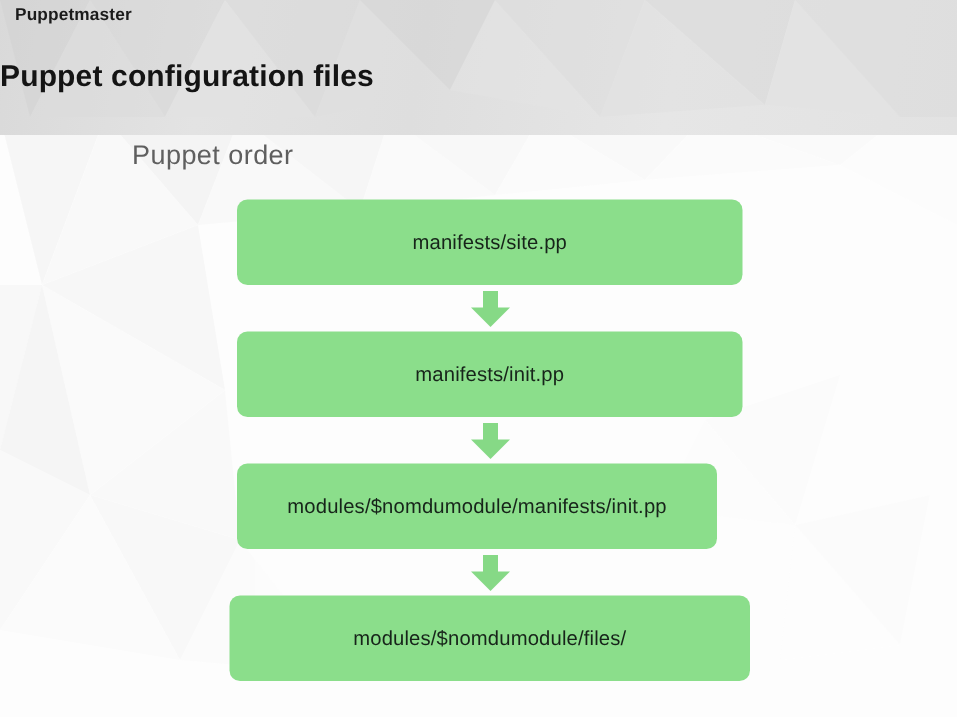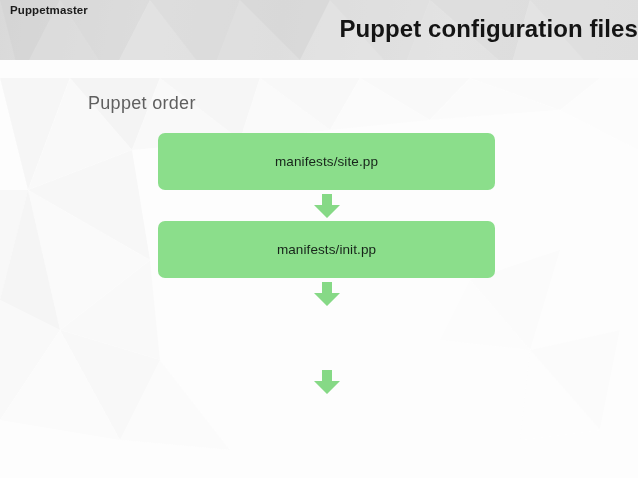--- a/index.html
+++ b/index.html
@@ -13,36 +13,36 @@
   
   #slide{
     position:absolute;inset:0;
     background:#fdfdfd;
     overflow:hidden;
   }
   #bodypoly{position:absolute;left:0;top:0;width:638px;height:478px;}
 
   
   #header{
-    position:absolute;left:0;top:0;width:638px;height:60px;
+    position:absolute;left:0;top:0;width:638px;height:90px;
     background:linear-gradient(100deg,#d9d9d9 0%,#e3e3e3 22%,#dedede 44%,#e6e6e6 70%,#e2e2e2 100%);
     overflow:hidden;
   }
   #headerpoly{position:absolute;left:0;top:0;width:638px;height:78px;}
 
   #brand{
     position:absolute;left:10px;top:4px;
     font-size:11.5px;font-weight:bold;color:#1b1b1b;
     letter-spacing:.1px;
     z-index:3;
   }
   #slide-title{
-    position:absolute;left:0;top:15px;width:638px;
-    text-align:right;
-    font-size:24px;font-weight:bold;color:#141414;
+    position:absolute;left:0;top:40px;width:638px;
+    text-align:left;
+    font-size:20px;font-weight:bold;color:#141414;
     letter-spacing:.1px;
     z-index:3;
   }
 
   
   #subtitle{
     position:absolute;left:88px;top:93px;
     font-size:18px;font-weight:300;color:#5f5f5f;
     letter-spacing:.3px;
     z-index:3;
@@ -138,20 +138,26 @@
     </svg>
 
     <div class="node" style="left:158px;top:221px;width:337px;height:57px;">
       <span>manifests/init.pp</span>
     </div>
 
     <svg class="arrow" style="left:313px;top:282px;" width="28" height="25" viewBox="0 0 28 25">
       <polygon points="9,0 19,0 19,11 27,11 14,24 1,11 9,11" fill="#86d986"></polygon>
     </svg>
 
+    <div class="node" style="left:158px;top:309px;width:320px;height:57px;">
+      <span>modules/$nomdumodule/manifests/init.pp</span>
+    </div>
 
     <svg class="arrow" style="left:313px;top:370px;" width="28" height="25" viewBox="0 0 28 25">
       <polygon points="9,0 19,0 19,11 27,11 14,24 1,11 9,11" fill="#86d986"></polygon>
     </svg>
 
+    <div class="node" style="left:153px;top:397px;width:347px;height:57px;">
+      <span>modules/$nomdumodule/files/</span>
+    </div>
 
   </div>
 </div>
 
 </body></html>

